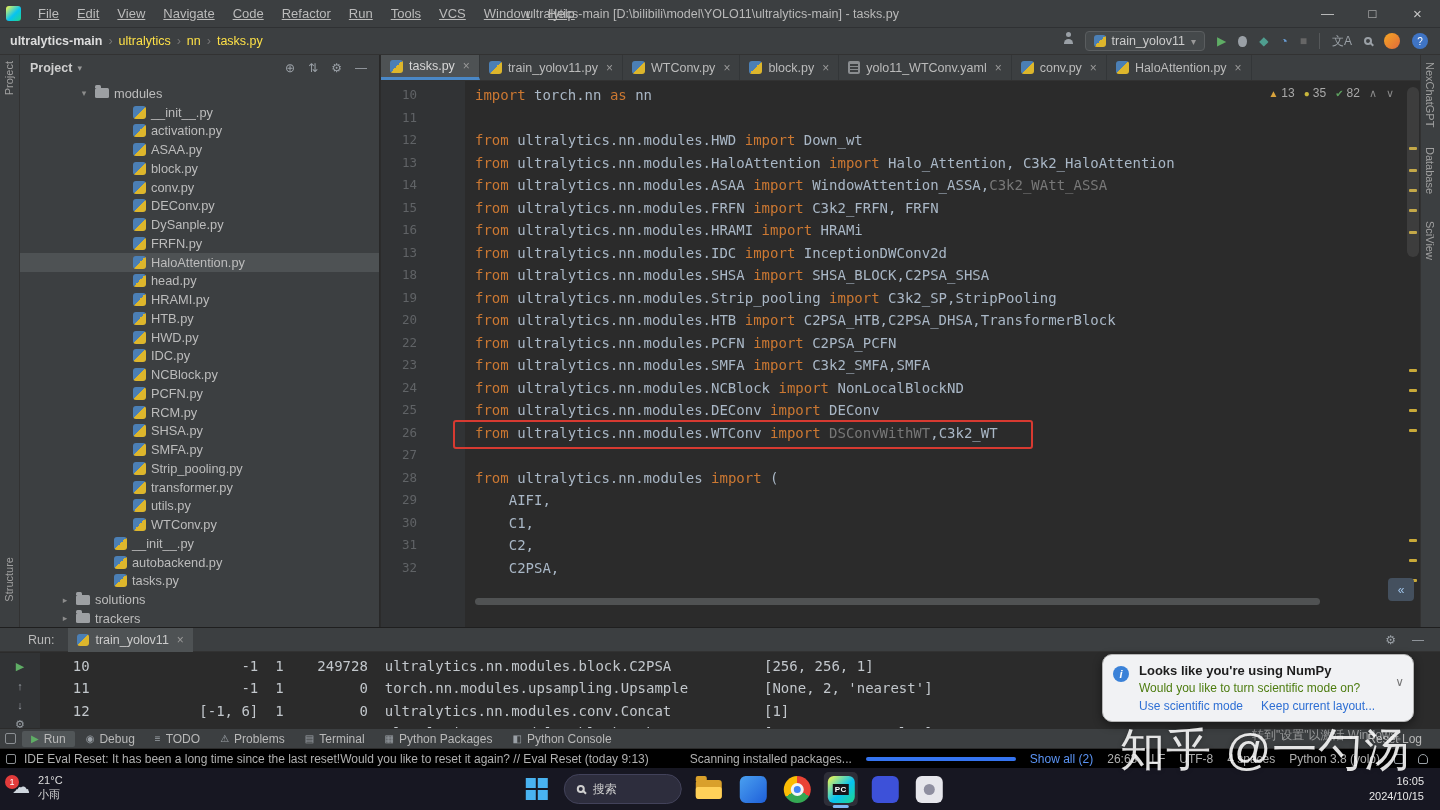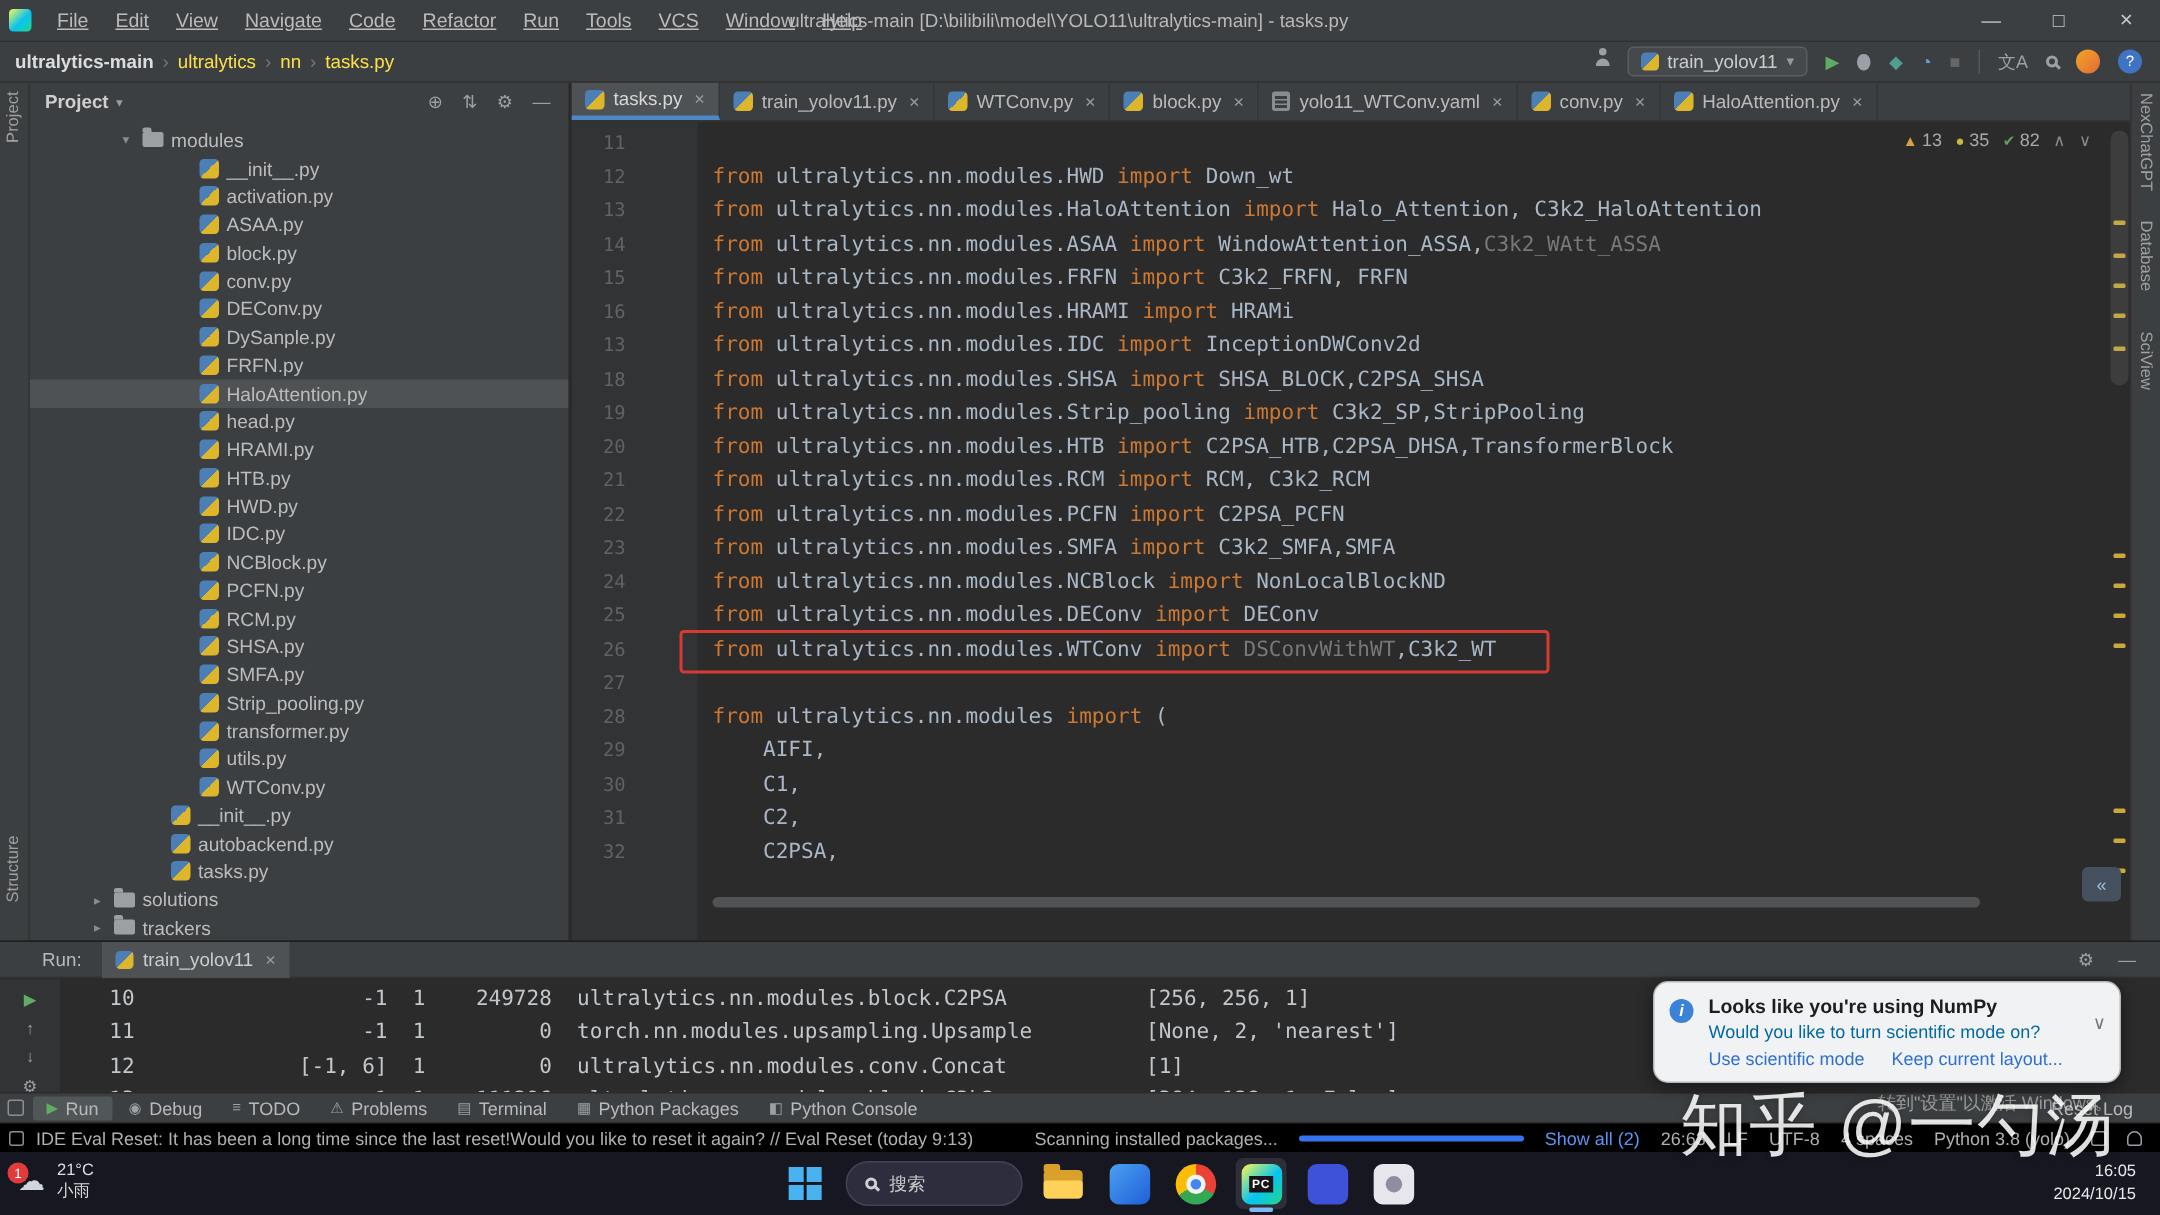--- a/index.html
+++ b/index.html
@@ -92,21 +92,21 @@
   .rh-icons { margin-left:auto; display:flex; gap:16px; padding-right:16px; color:#9aa0a6; font-size:12px; }
   .run-toolbar { position:absolute; left:0; top:25px; bottom:0; width:40px; background:#313335; display:flex; flex-direction:column; align-items:center; gap:7px; padding-top:7px; }
   .rt-ico { font-size:11px; color:#9aa0a6; }
   .rt-ico.green { color:#5fad65; }
   #run-output { position:absolute; left:56px; top:27px; right:0; bottom:0; font-family:"DejaVu Sans Mono","Liberation Mono",monospace; font-size:14px; line-height:22.3px; color:#c2c7cc; white-space:pre; overflow:hidden; }
 
   
   #notif { position:absolute; left:1102px; top:654px; width:312px; background:#f1f2f4; border:1px solid #b5b5b5; border-radius:10px; padding:8px 26px 8px 36px; box-shadow:0 3px 10px rgba(0,0,0,.45); z-index:20; color:#222; }
   .ninfo { position:absolute; left:10px; top:11px; width:16px; height:16px; border-radius:50%; background:#3b82d8; color:#fff; font-size:11px; font-style:italic; font-weight:bold; display:flex; align-items:center; justify-content:center; }
   .ntitle { font-size:13px; font-weight:bold; color:#1d1d1d; }
-  .nbody { font-size:12px; color:#0369a1; margin-top:3px; }
+  .nbody { font-size:12px; color:#4d7c0f; margin-top:3px; }
   .nlinks { display:flex; gap:18px; margin-top:4px; }
   .nlink { font-size:12px; color:#2e6fd4; }
   .nchev { position:absolute; right:9px; top:20px; color:#777; font-size:12px; }
 
   
   #wbar { position:absolute; left:0; right:0; top:728px; height:20px; background:#3c3f41; border-top:1px solid #2b2b2b; display:flex; align-items:center; padding-left:22px; z-index:7; }
   .wb-item { display:flex; align-items:center; gap:5px; padding:1px 9px; border-radius:2px; font-size:12px; color:#b9b9b9; }
   .wb-item.active { background:#515658; }
   .wb-ico { font-size:10px; color:#9aa0a6; }
   .wb-ico.green { color:#5fad65; }
@@ -425,20 +425,24 @@
       </div>
       <div class="tab">
         <span class="pyico"></span>
         <span class="tab-label">HaloAttention.py</span>
         <span class="tab-close">×</span>
       </div>
     </div>
   <div id="gutter-bg"></div>
   <div id="code-lines">
       <div class="code-row">
+        <span class="lnum">10</span>
+        <span class="ltext"><span class="kw">import </span><span class="pl">torch.nn </span><span class="kw">as </span><span class="pl">nn</span></span>
+      </div>
+      <div class="code-row">
         <span class="lnum">11</span>
         <span class="ltext"></span>
       </div>
       <div class="code-row">
         <span class="lnum">12</span>
         <span class="ltext"><span class="kw">from </span><span class="pl">ultralytics.nn.modules.HWD </span><span class="kw">import </span><span class="pl">Down_wt</span></span>
       </div>
       <div class="code-row">
         <span class="lnum">13</span>
         <span class="ltext"><span class="kw">from </span><span class="pl">ultralytics.nn.modules.HaloAttention </span><span class="kw">import </span><span class="pl">Halo_Attention, C3k2_HaloAttention</span></span>
@@ -463,24 +467,20 @@
         <span class="lnum">18</span>
         <span class="ltext"><span class="kw">from </span><span class="pl">ultralytics.nn.modules.SHSA </span><span class="kw">import </span><span class="pl">SHSA_BLOCK,C2PSA_SHSA</span></span>
       </div>
       <div class="code-row">
         <span class="lnum">19</span>
         <span class="ltext"><span class="kw">from </span><span class="pl">ultralytics.nn.modules.Strip_pooling </span><span class="kw">import </span><span class="pl">C3k2_SP,StripPooling</span></span>
       </div>
       <div class="code-row">
         <span class="lnum">20</span>
         <span class="ltext"><span class="kw">from </span><span class="pl">ultralytics.nn.modules.HTB </span><span class="kw">import </span><span class="pl">C2PSA_HTB,C2PSA_DHSA,TransformerBlock</span></span>
-      </div>
-      <div class="code-row">
-        <span class="lnum">21</span>
-        <span class="ltext"><span class="kw">from </span><span class="pl">ultralytics.nn.modules.RCM </span><span class="kw">import </span><span class="pl">RCM, C3k2_RCM</span></span>
       </div>
       <div class="code-row">
         <span class="lnum">22</span>
         <span class="ltext"><span class="kw">from </span><span class="pl">ultralytics.nn.modules.PCFN </span><span class="kw">import </span><span class="pl">C2PSA_PCFN</span></span>
       </div>
       <div class="code-row">
         <span class="lnum">23</span>
         <span class="ltext"><span class="kw">from </span><span class="pl">ultralytics.nn.modules.SMFA </span><span class="kw">import </span><span class="pl">C3k2_SMFA,SMFA</span></span>
       </div>
       <div class="code-row">

